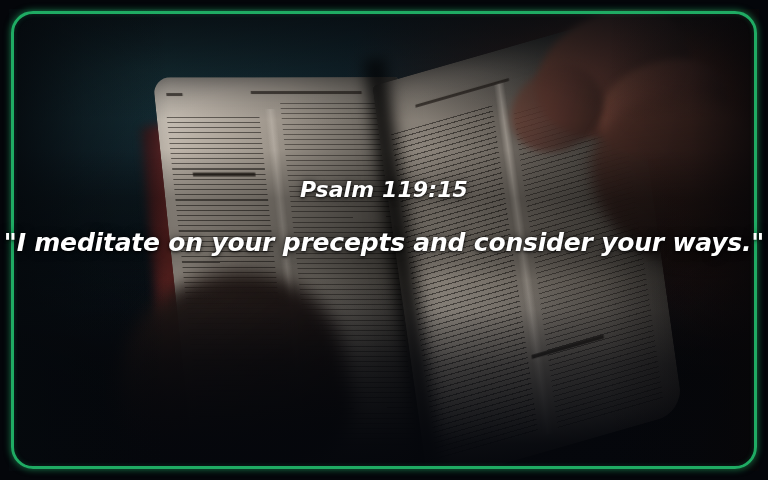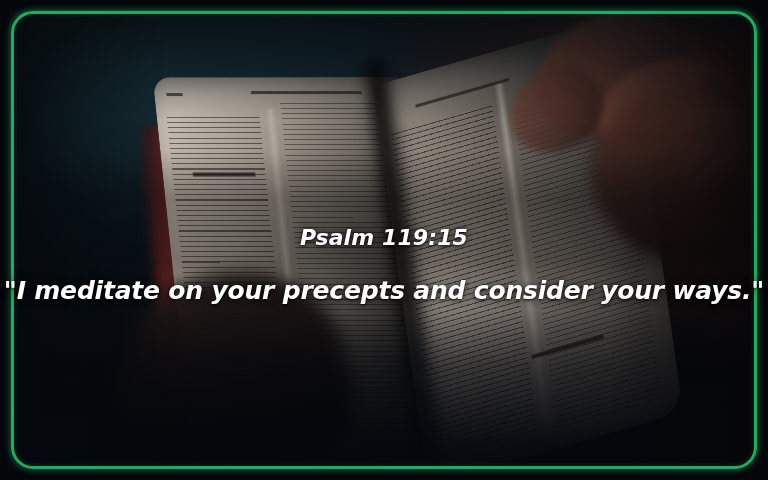--- a/index.html
+++ b/index.html
@@ -217,21 +217,20 @@
     font-family:"DejaVu Sans", sans-serif;
     font-size:22px;
     font-weight:700;
     font-style:italic;
     color:#ffffff;
     letter-spacing:.1px;
     line-height:1.1;
     text-shadow:
       0 1px 3px rgba(0,0,0,.85),
       0 0 10px rgba(0,0,0,.6);
-    margin-top: 48px;
   }
   .verse-text {
     margin-top:27px;
     font-family:"DejaVu Sans", sans-serif;
     font-size:25px;
     font-weight:700;
     font-style:italic;
     color:#ffffff;
     letter-spacing:-.2px;
     line-height:1.15;

